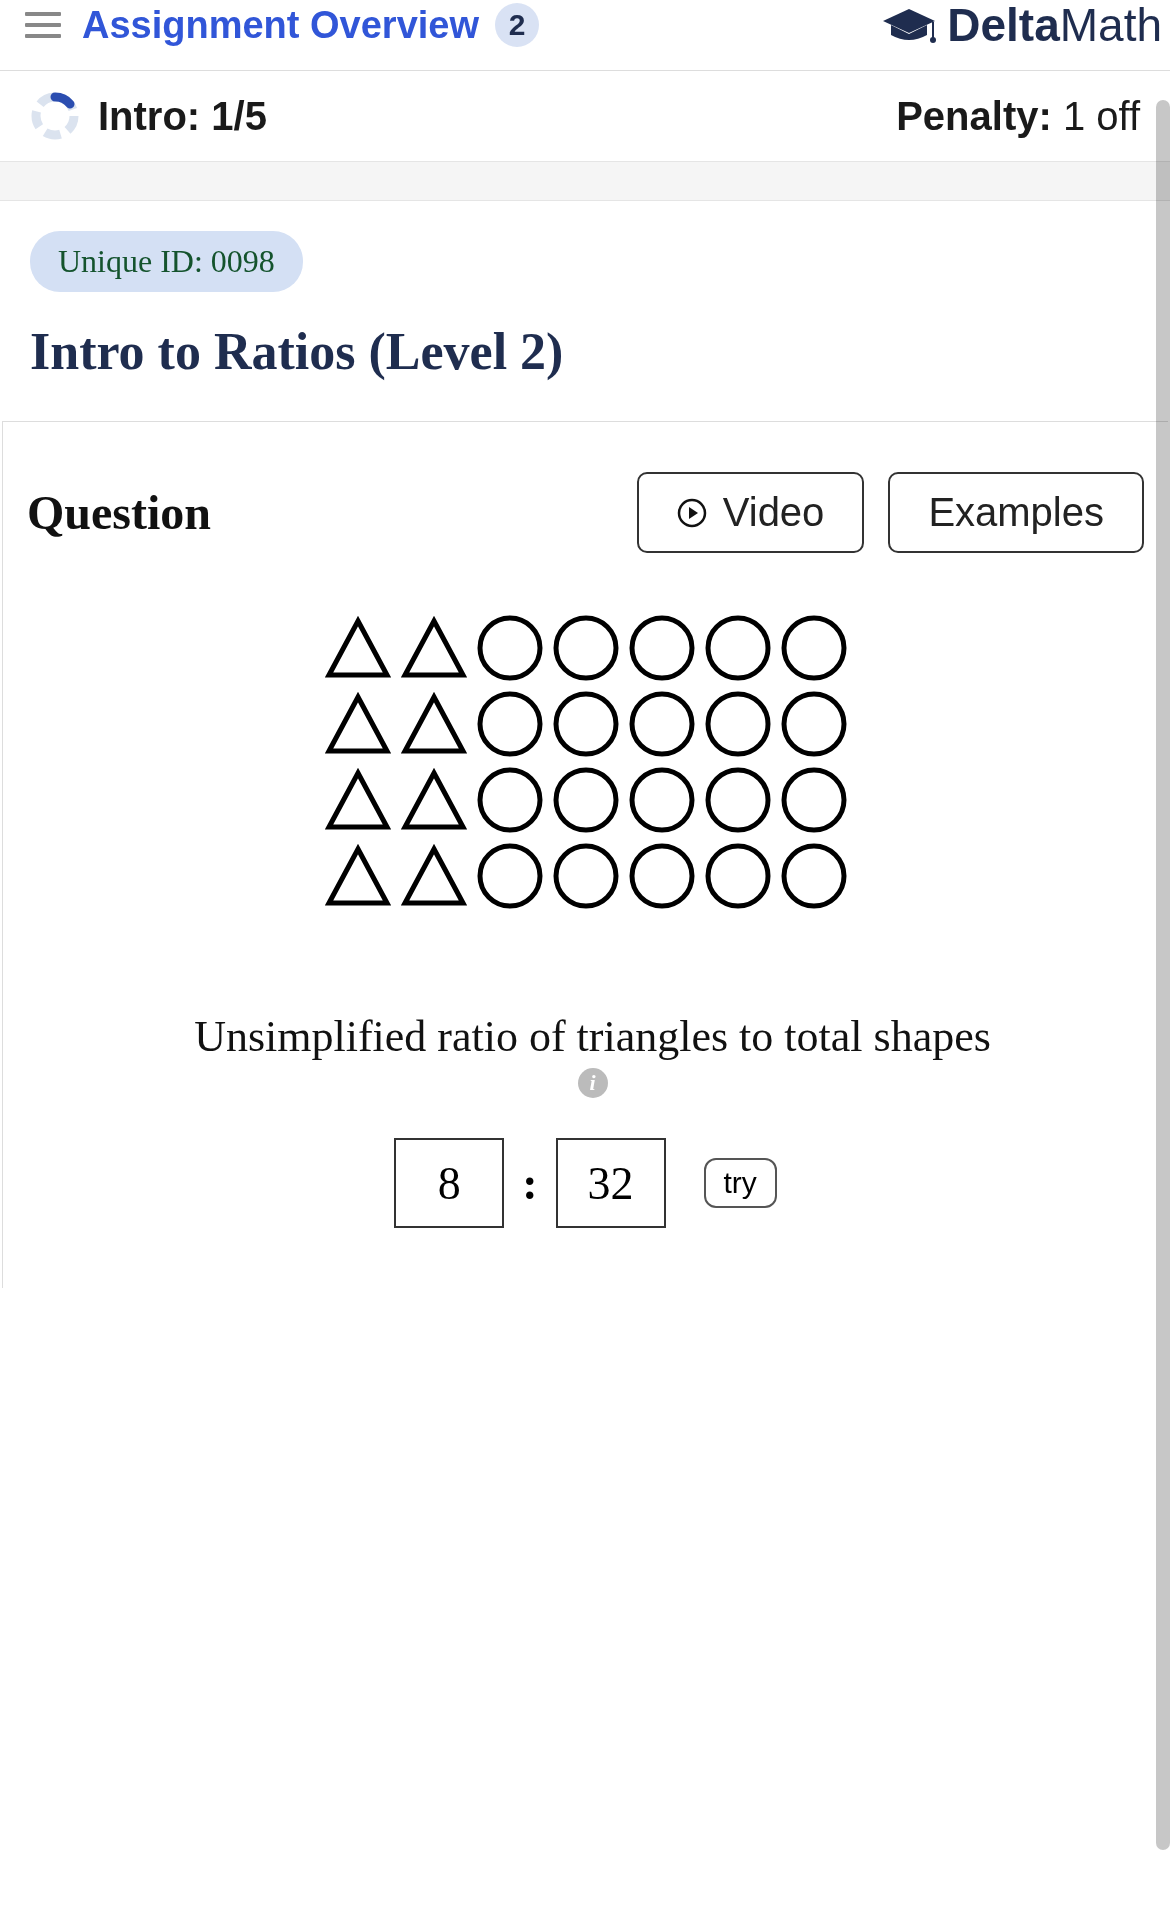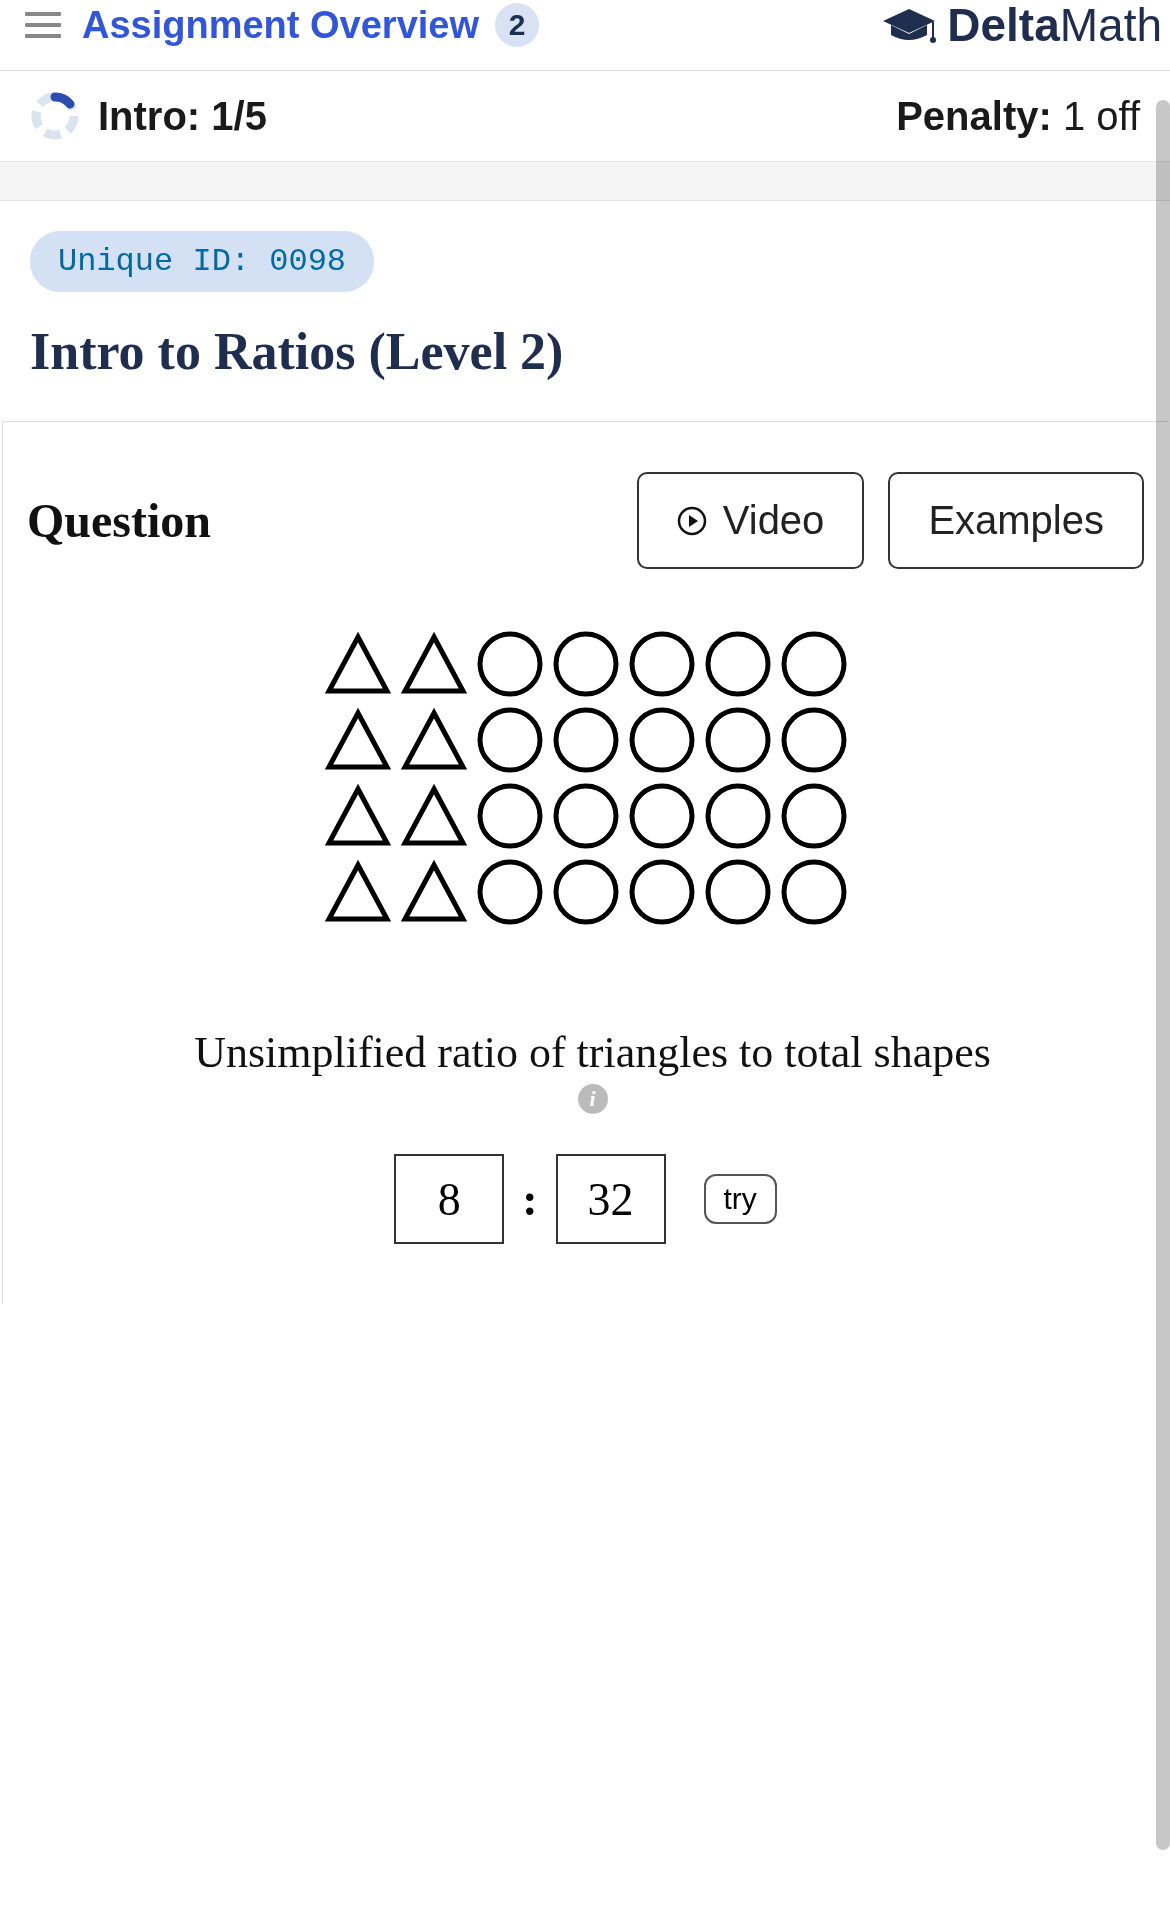--- a/index.html
+++ b/index.html
@@ -104,24 +104,24 @@
     }
     .gray-bar {
       height: 40px;
       background: #f5f5f5;
       border-top: 1px solid #e5e5e5;
       border-bottom: 1px solid #e5e5e5;
     }
     .unique-id-pill {
       display: inline-block;
       background: #d4e0f4;
-      color: #0369a1;
+      color: #14532d;
       border-radius: 30px;
       padding: 12px 28px;
-      font-family: Liberation Mono, monospace;
+      font-family: Liberation Serif, serif;
       font-size: 32px;
       margin: 30px 0 0 30px;
     }
     .topic-title {
       font-family: Georgia, serif;
       font-size: 52px;
       font-weight: 700;
       color: #1f2d4f;
       padding: 30px 30px 40px 30px;
     }
@@ -141,21 +141,21 @@
     .question-label {
       font-family: Georgia, serif;
       font-size: 48px;
       font-weight: 700;
       color: #111;
       margin-right: auto;
     }
     .pill-btn {
       border: 2px solid #333;
       border-radius: 10px;
-      padding: 24px 38px;
+      padding: 16px 38px;
       font-family: -apple-system, Arial, sans-serif;
       font-size: 40px;
       color: #222;
       background: #fff;
       cursor: pointer;
       display: flex;
       align-items: center;
       gap: 16px;
     }
     .prompt-text {

